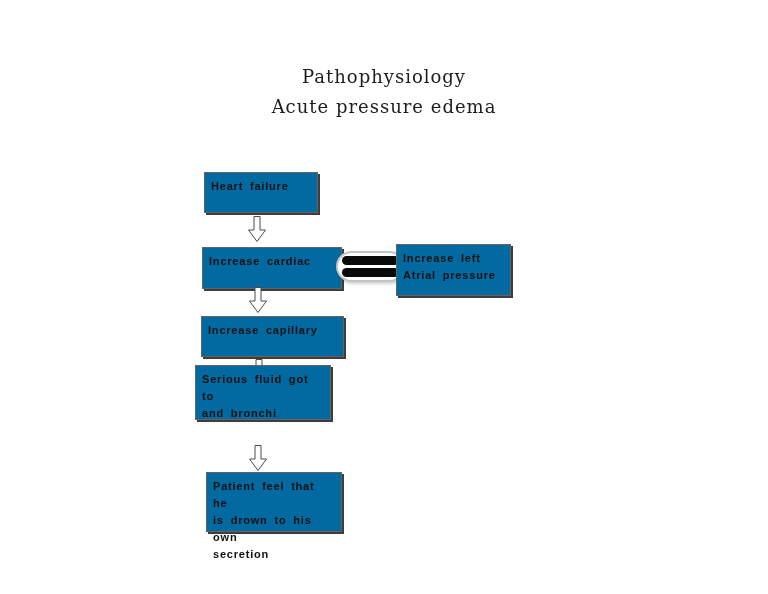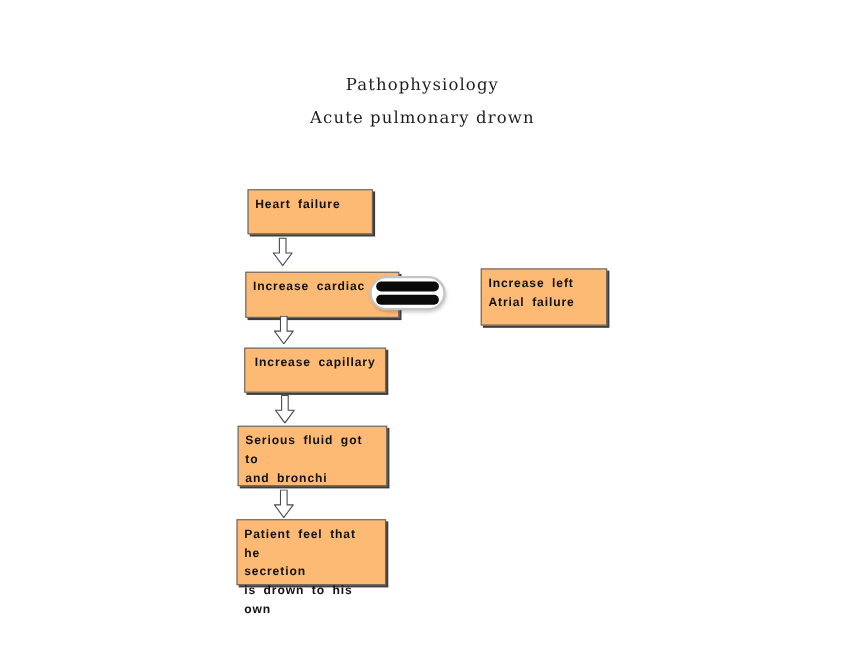--- a/index.html
+++ b/index.html
@@ -17,48 +17,47 @@
   }
 
   
   .title-block {
     position: absolute;
     left: 0;
     top: 62px;
     width: 768px;
     text-align: center;
     font-family: "DejaVu Serif", serif;
-    font-size: 15px;
+    font-size: 18px;
     line-height: 30px;
     color: #1c1c1c;
     letter-spacing: 1px;
   }
 
   
   .fbox {
     position: absolute;
     box-sizing: border-box;
-    background: #fdba74;
+    background: #0369a1;
     border: 1px solid #636363;
     box-shadow: 2px 2px 0 #3d3d3d;
     padding: 5px 6px;
     font-size: 11px;
     font-weight: bold;
     color: #111111;
     letter-spacing: 0.8px;
     word-spacing: 3px;
     line-height: 17px;
-    margin-left: 21px;
   }
   #box-heart-failure      { left: 204px; top: 172px; width: 114px; height: 41px; }
   #box-cardiac-output     { left: 202px; top: 247px; width: 140px; height: 42px; }
-  #box-atrial-pressure    { left: 416px; top: 244px; width: 115px; height: 52px; }
-  #box-capillary-pressure { left: 201px; top: 316px; width: 129px; height: 41px; text-align: center; }
-  #box-serious-fluid      { left: 195px; top: 387px; width: 136px; height: 55px; }
-  #box-patient-feel       { left: 194px; top: 472px; width: 136px; height: 60px; }
+  #box-atrial-pressure    { left: 396px; top: 244px; width: 115px; height: 52px; }
+  #box-capillary-pressure { left: 201px; top: 316px; width: 143px; height: 41px; }
+  #box-serious-fluid      { left: 195px; top: 365px; width: 136px; height: 55px; }
+  #box-patient-feel       { left: 206px; top: 472px; width: 136px; height: 60px; }
 
   
   .arrow {
     position: absolute;
     width: 18px;
     height: 26px;
   }
   #arrow-1 { left: 248px; top: 216px; }
   #arrow-2 { left: 249px; top: 287px; }
   #arrow-3 { left: 250px; top: 359px; }
@@ -89,21 +88,21 @@
     border-radius: 5px;
   }
 </style>
 </head>
 <body>
 
 <div class="page">
 
   <div class="title-block">
     <div>Pathophysiology</div>
-    <div>Acute pulmonary drown</div>
+    <div>Acute pressure edema</div>
   </div>
 
   <div class="fbox" id="box-heart-failure">
     <div>Heart failure</div>
   </div>
 
   <svg class="arrow" id="arrow-1" viewBox="0 0 18 26">
     <polygon points="6,0.5 12,0.5 12,14 17.5,14 9,25.5 0.5,14 6,14" fill="#ffffff" stroke="#4a4a4a" stroke-width="1"></polygon>
   </svg>
 
@@ -111,21 +110,21 @@
     <div>Increase cardiac</div>
   </div>
 
   <div class="equals-wrap">
     <div class="equals-bar"></div>
     <div class="equals-bar"></div>
   </div>
 
   <div class="fbox" id="box-atrial-pressure">
     <div>Increase left</div>
-    <div>Atrial failure</div>
+    <div>Atrial pressure</div>
   </div>
 
   <svg class="arrow" id="arrow-2" viewBox="0 0 18 26">
     <polygon points="6,0.5 12,0.5 12,14 17.5,14 9,25.5 0.5,14 6,14" fill="#ffffff" stroke="#4a4a4a" stroke-width="1"></polygon>
   </svg>
 
   <div class="fbox" id="box-capillary-pressure">
     <div>Increase capillary</div>
   </div>
 
@@ -137,17 +136,17 @@
     <div>Serious fluid got to</div>
     <div>and bronchi</div>
   </div>
 
   <svg class="arrow" id="arrow-4" viewBox="0 0 18 26">
     <polygon points="6,0.5 12,0.5 12,14 17.5,14 9,25.5 0.5,14 6,14" fill="#ffffff" stroke="#4a4a4a" stroke-width="1"></polygon>
   </svg>
 
   <div class="fbox" id="box-patient-feel">
     <div>Patient feel that he</div>
+    <div>is drown to his own</div>
     <div>secretion</div>
-    <div>is drown to his own</div>
   </div>
 
 </div>
 
 </body></html>

